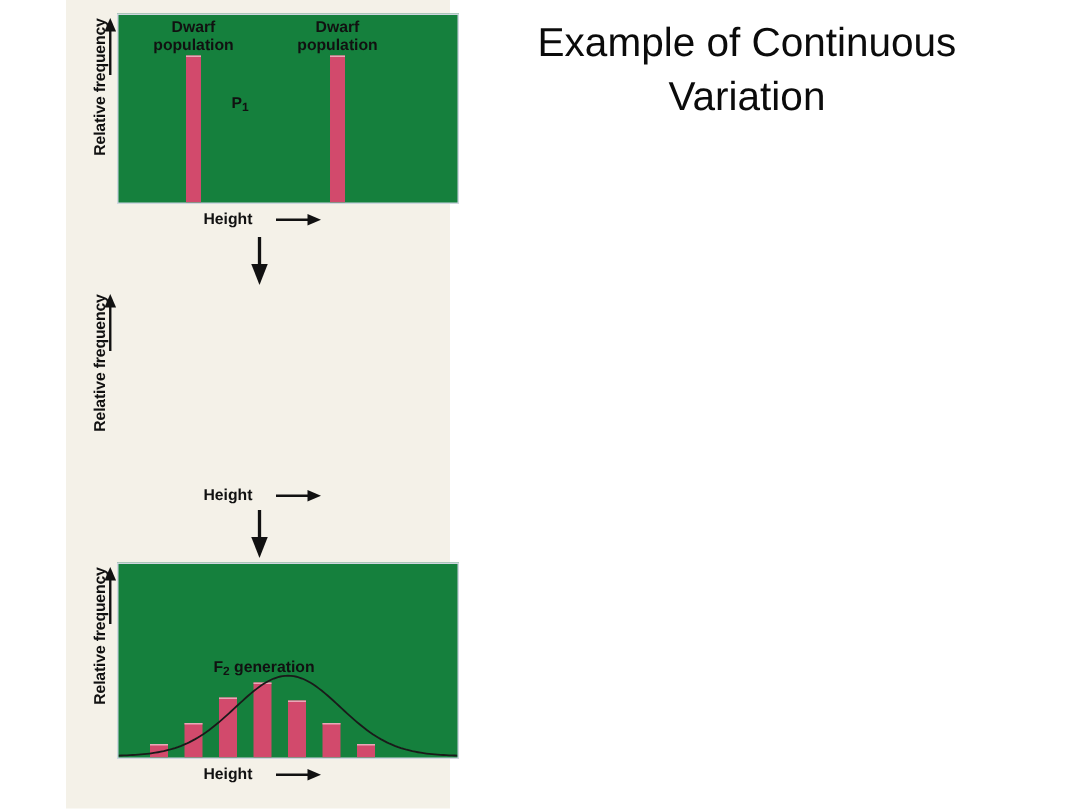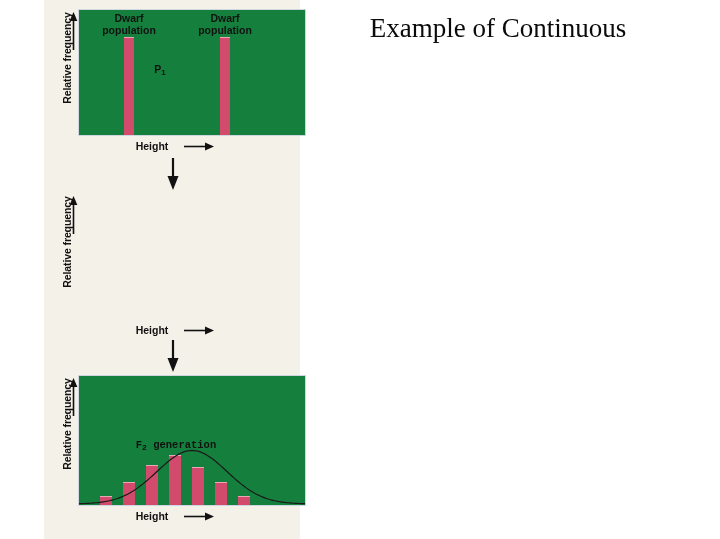--- a/index.html
+++ b/index.html
@@ -71,21 +71,21 @@
     position: absolute;
     left: 34px;
     top: 5px;
     width: 228px;
     height: 127px;
     background: #15803d;
     border: 1px solid #cfd6e0;
     box-sizing: border-box;
     overflow: hidden;
   }
-  #chart-block-2 .plot { height: 131px; font-family: Liberation Mono, monospace; }
+  #chart-block-2 .plot { height: 131px; }
 
   .plot-svg {
     position: absolute;
     left: 0; top: 0;
     width: 100%;
     height: 100%;
     display: block;
   }
 
   
@@ -143,21 +143,21 @@
   #connector-0 { top: 158px; }
   #connector-1 { top: 340px; }
 
   
   #slide-title {
     position: absolute;
     left: 312px;
     top: 10px;
     width: 372px;
     text-align: center;
-    font-family: Liberation Serif, serif;
+    font-family: Liberation Sans, sans-serif;
     font-size: 27px;
     line-height: 36px;
     color: #0b0b0b;
   }
 </style>
 </head>
 <body>
 
 <div id="figure-panel">
 
@@ -263,13 +263,14 @@
         <line x1="0" y1="4.5" x2="22" y2="4.5" stroke="#111" stroke-width="1.6"></line>
         <polygon points="30,4.5 21,8.4 21,0.6" fill="#111"></polygon>
       </svg>
     </div>
   </div>
 
 </div>
 
 <div id="slide-title">
   <div>Example of Continuous</div>
+  <div>Variation</div>
 </div>
 
 </body></html>

